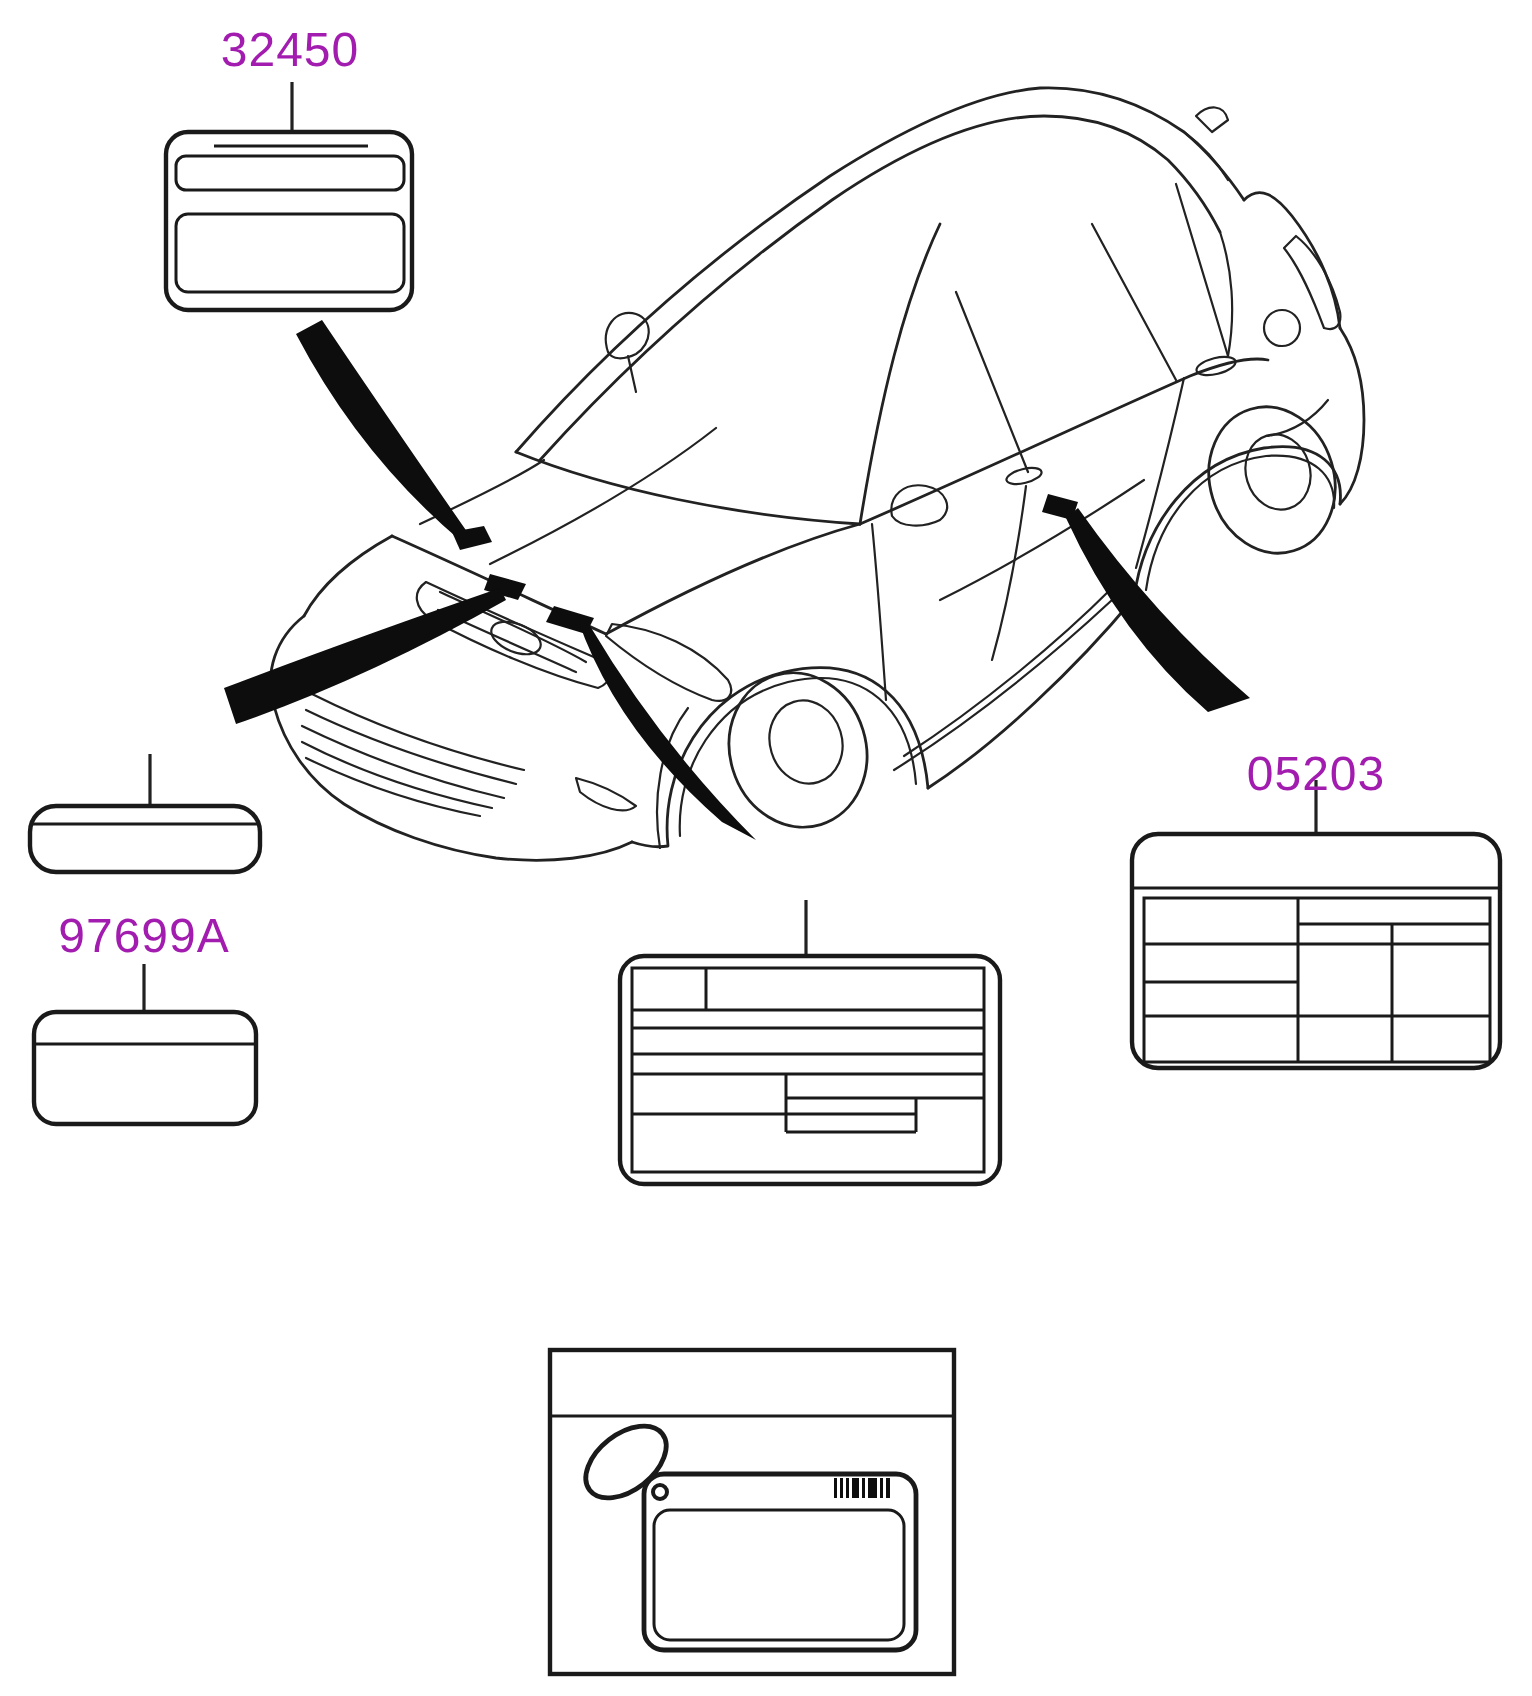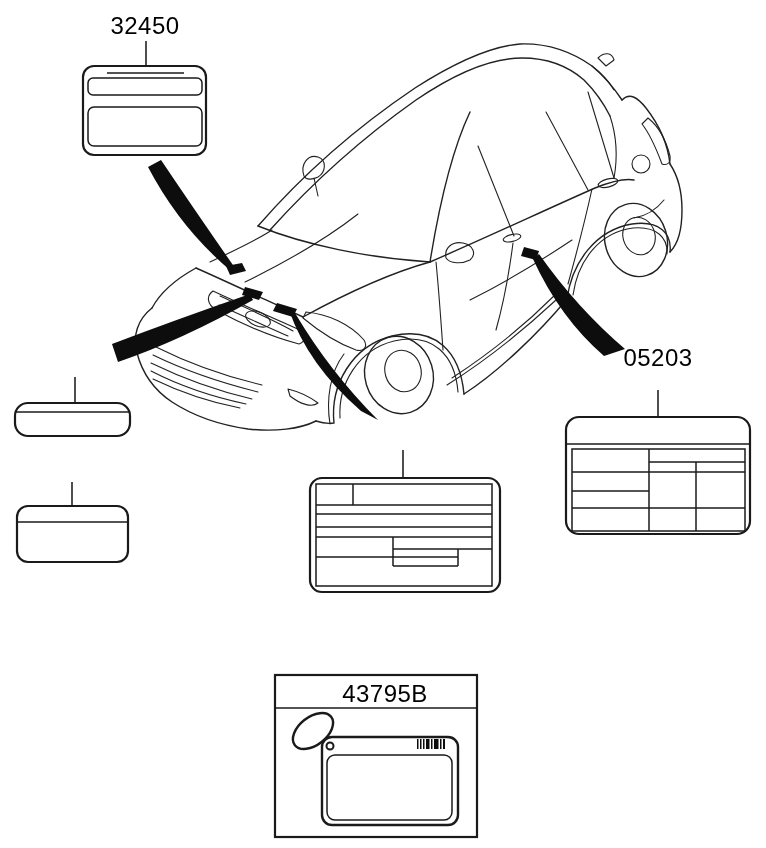--- a/index.html
+++ b/index.html
@@ -8,21 +8,21 @@
     width:766px;height:848px;
     background:#ffffff;
     font-family:"Liberation Sans", sans-serif;
     overflow:hidden;
   }
   .stage svg{position:absolute;left:0;top:0;}
   .pn{
     position:absolute;
     font-size:24px;
     letter-spacing:0.5px;
-    color:#000000;
+    color:#a21caf;
     text-align:center;
     white-space:nowrap;
     line-height:1;
   }
   .ln{stroke:#1a1a1a;fill:none;stroke-linecap:round;stroke-linejoin:round;}
   .car{stroke:#222;stroke-width:1.4;fill:none;stroke-linecap:round;stroke-linejoin:round;}
   .fine{stroke:#222;stroke-width:1.1;fill:none;stroke-linecap:round;stroke-linejoin:round;}
   .blk{fill:#0d0d0d;stroke:none;}
   .lbl-outer{stroke:#1a1a1a;stroke-width:2.2;fill:none;}
   .lbl-inner{stroke:#1a1a1a;stroke-width:1.5;fill:none;}
@@ -183,16 +183,16 @@
         <rect x="426" y="739" width="3.5" height="10"></rect>
         <rect x="431" y="739" width="1.5" height="10"></rect>
         <rect x="434" y="739" width="4.5" height="10"></rect>
         <rect x="440" y="739" width="1.5" height="10"></rect>
         <rect x="443" y="739" width="2" height="10"></rect>
       </g>
     </g>
   </svg>
 
   <div class="pn" style="left:85px;top:14px;width:120px;">32450</div>
-  <div class="pn" style="left:598px;top:346px;width:120px;">05203</div>
-  <div class="pn" style="left:325px;top:682px;width:120px;">43795B</div>
+  <div class="pn" style="left:7px;top:457px;width:130px;">97699A</div>
+  <div class="pn" style="left:598px;top:376px;width:120px;">05203</div>
 
 </div>
 
 </body></html>

